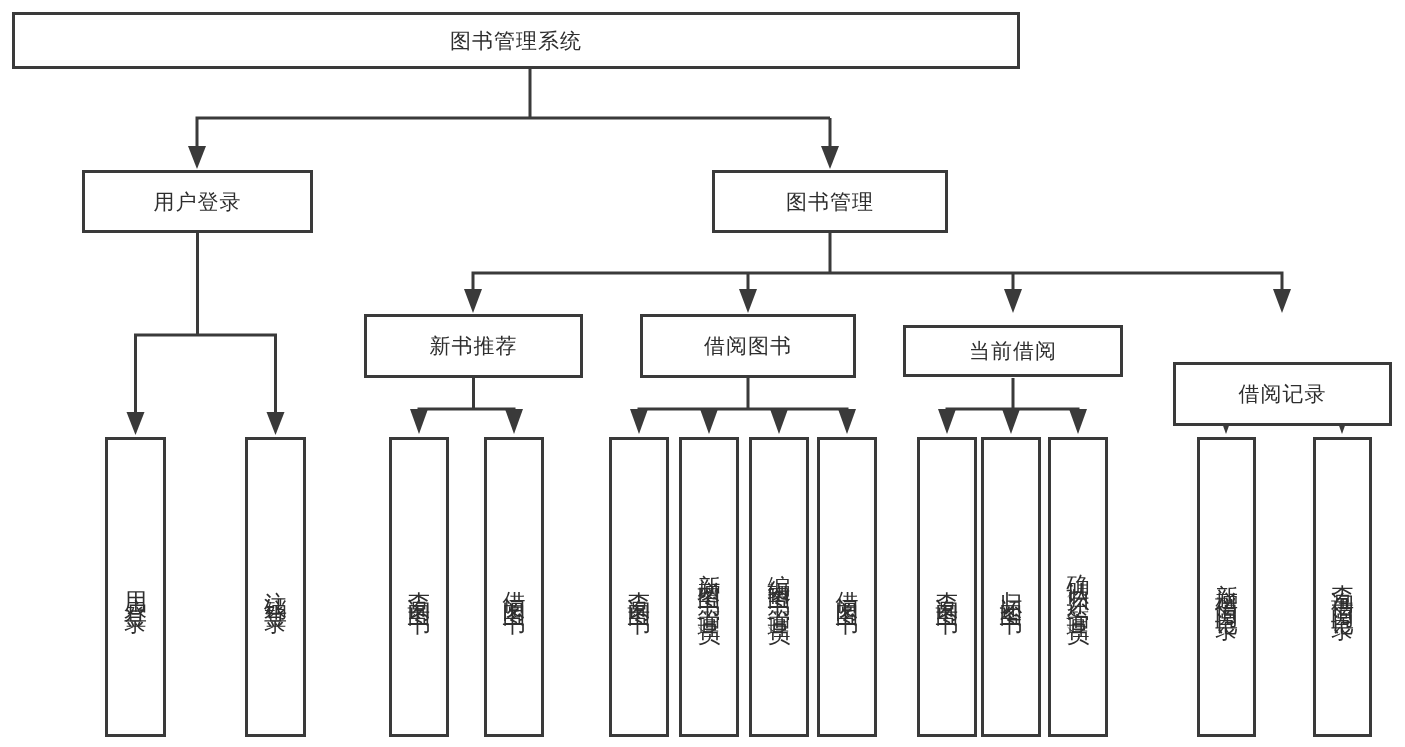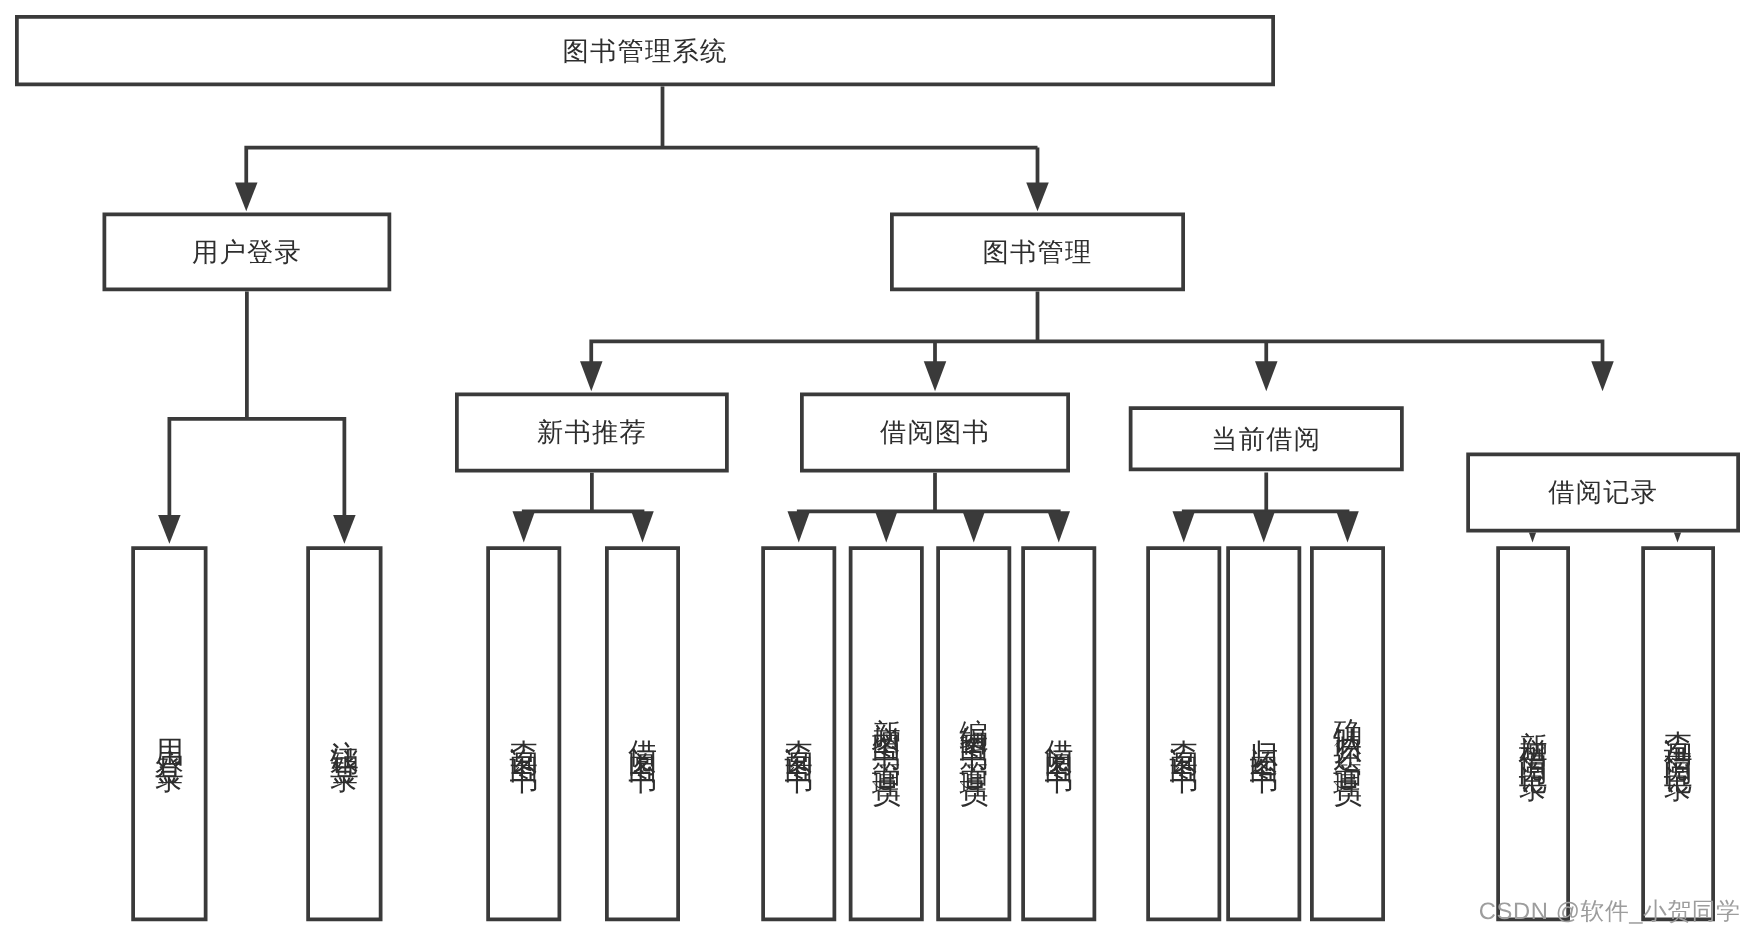--- a/index.html
+++ b/index.html
@@ -145,14 +145,13 @@
   <div class="node leaf" id="l-bb-2">编辑图书（管理员）</div>
   <div class="node leaf" id="l-bb-3">借阅图书</div>
 
   <div class="node leaf" id="l-cb-0">查询图书</div>
   <div class="node leaf" id="l-cb-1">归还图书</div>
   <div class="node leaf" id="l-cb-2">确认归还（管理员）</div>
 
   <div class="node leaf" id="l-br-0">新增借阅记录</div>
   <div class="node leaf" id="l-br-1">查询借阅记录</div>
 
-  <div id="watermark">CSDN @软件_小贺同学</div>
 </div>
 
 </body></html>

